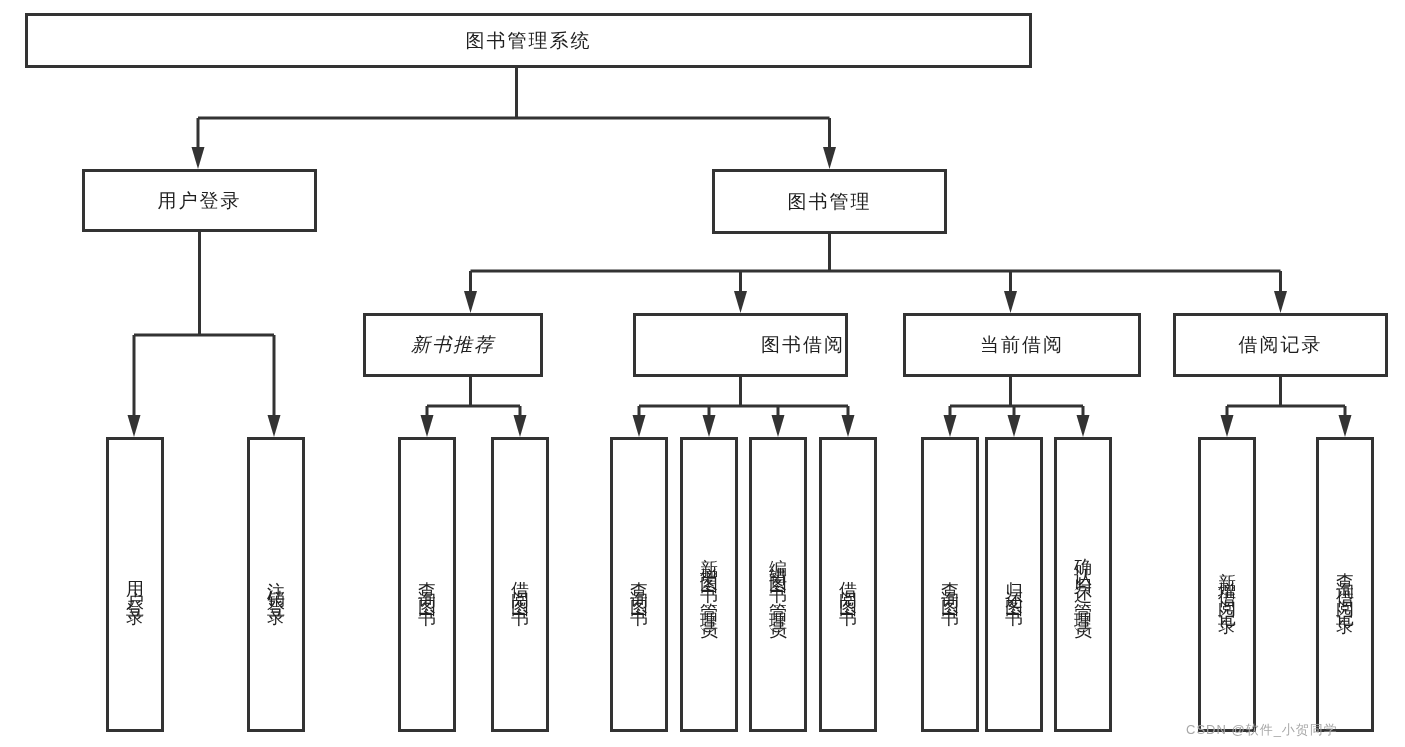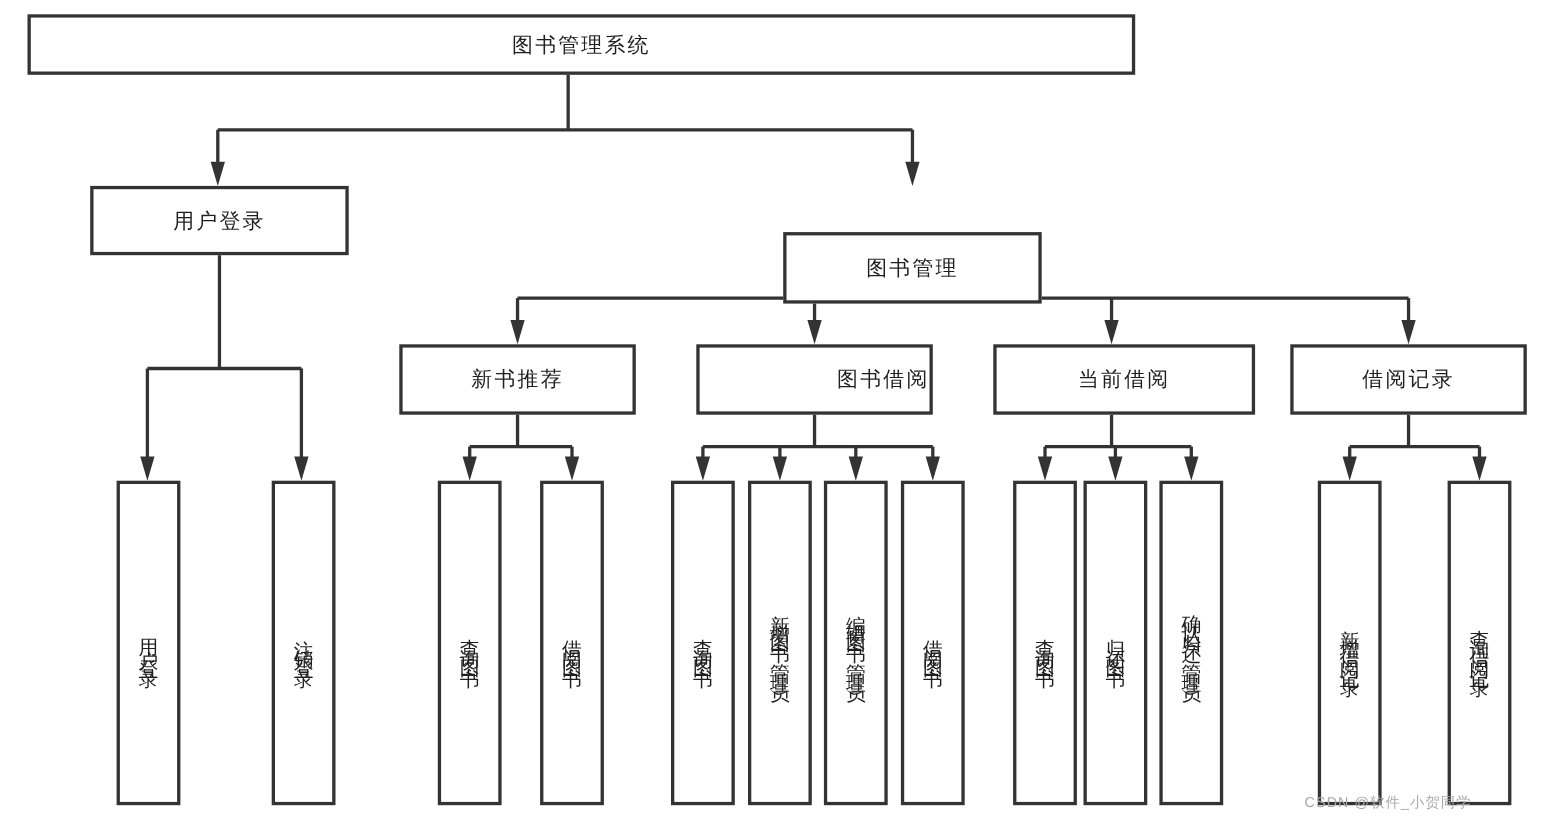--- a/index.html
+++ b/index.html
@@ -41,22 +41,22 @@
     top: 721px;
     font-size: 13px;
     color: #a8a8a8;
     letter-spacing: 1px;
     white-space: nowrap;
     z-index: 5;
   }
   
   #n-root  { left:13px;  top:13px;  width:1007px; height:55px;margin-left:12px; }
   #n-l1a   { left:82px;  top:169px; width:235px;  height:63px; }
-  #n-l1b   { left:712px; top:169px; width:235px;  height:65px;margin-top:42px; }
-  #n-l2a   { left:363px; top:313px; width:215px;  height:64px; }
+  #n-l1b   { left:712px; top:169px; width:235px;  height:65px; }
+  #n-l2a   { left:363px; top:313px; width:180px;  height:64px;font-style:italic; }
   #n-l2b   { left:633px; top:313px; width:215px;  height:64px;justify-content:flex-end; }
   #n-l2c   { left:903px; top:313px; width:238px;  height:64px; }
   #n-l2d   { left:1173px;top:313px; width:215px;  height:64px; }
   .leaf    { top:437px; width:58px; height:295px; }
   #f-a1 { left:106px; }  #f-a2 { left:247px; }
   #f-b1 { left:398px; }  #f-b2 { left:491px; }
   #f-c1 { left:610px; }  #f-c2 { left:680px; }  #f-c3 { left:749px; }  #f-c4 { left:819px; }
   #f-d1 { left:921px; }  #f-d2 { left:985px; }  #f-d3 { left:1054px; }
   #f-e1 { left:1198px; } #f-e2 { left:1316px; }
 </style>

